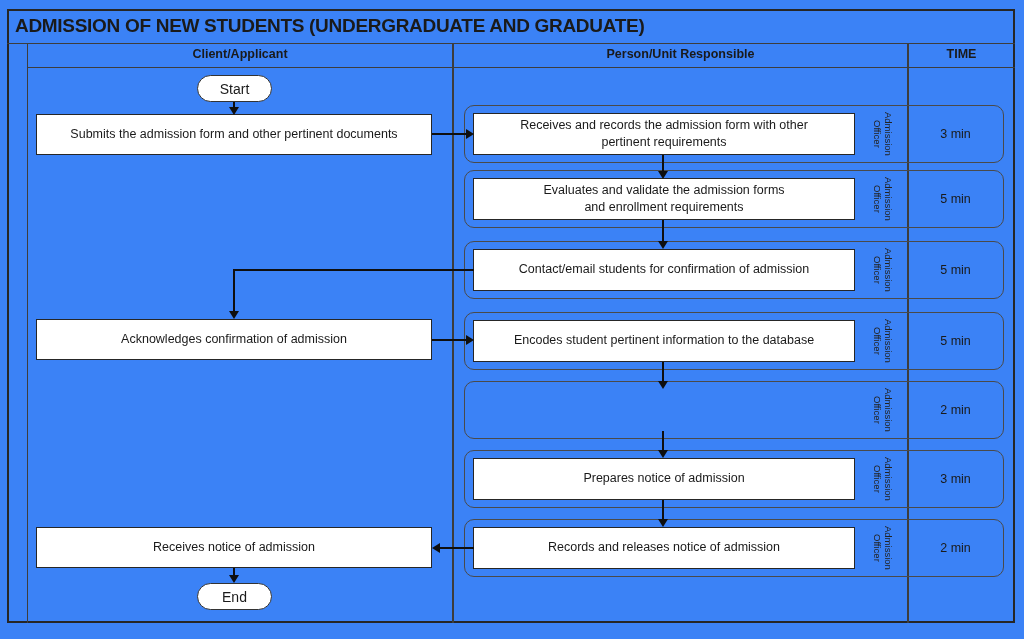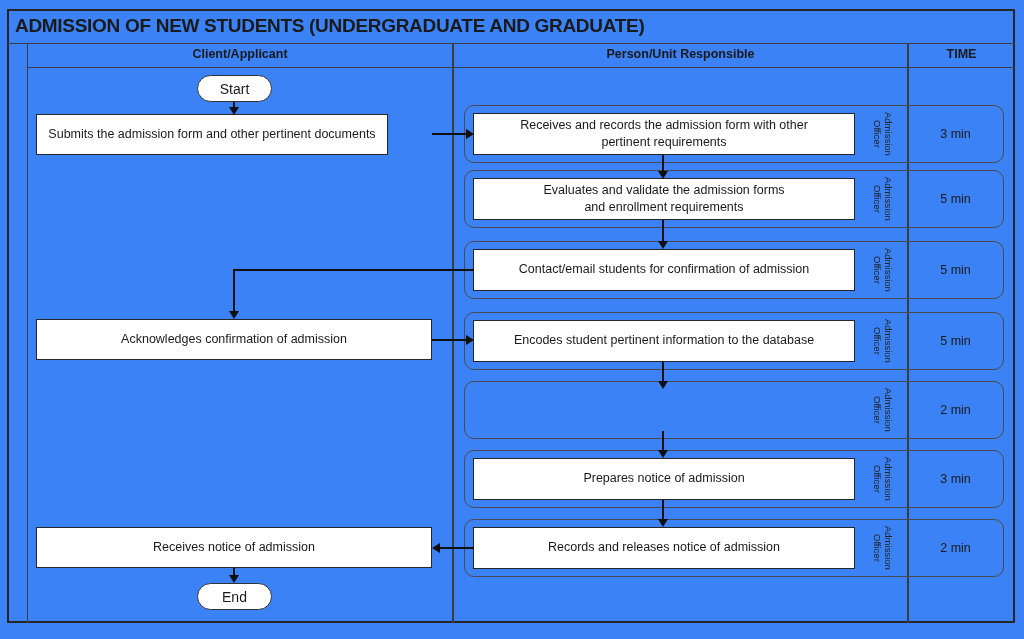--- a/index.html
+++ b/index.html
@@ -40,21 +40,21 @@
   <div class="abs hline" style="left:27px;top:66.5px;width:988px;height:1.3px;"></div>
   <div class="abs vline" style="left:27px;top:43px;height:580px;"></div>
   <div class="abs vline" style="left:452.3px;top:43px;height:580px;"></div>
   <div class="abs vline" style="left:907.3px;top:43px;height:580px;"></div>
 
   <div class="abs hdr" style="left:27px;width:426px;">Client/Applicant</div>
   <div class="abs hdr" style="left:453px;width:455px;">Person/Unit Responsible</div>
   <div class="abs hdr" style="left:908px;width:107px;">TIME</div>
 
   <div class="abs pill" style="left:197px;top:75px;">Start</div>
-  <div class="abs box" style="left:36px;top:114px;width:352px;height:41px;">Submits the admission form and other pertinent documents</div>
+  <div class="abs box" style="left:36px;top:114px;width:396px;height:41px;">Submits the admission form and other pertinent documents</div>
   <div class="abs box" style="left:36px;top:319px;width:396px;height:41px;">Acknowledges confirmation of admission</div>
   <div class="abs box" style="left:36px;top:527px;width:396px;height:41px;">Receives notice of admission</div>
   <div class="abs pill" style="left:197px;top:583px;text-align:right;">End</div>
 
   <div class="abs srow" style="top:105px;">
     <div class="box sinner">Receives and records the admission form with other
 pertinent requirements</div>
     <div class="sofficer">
         <span class="rot">Admission Officer</span>
       </div>

